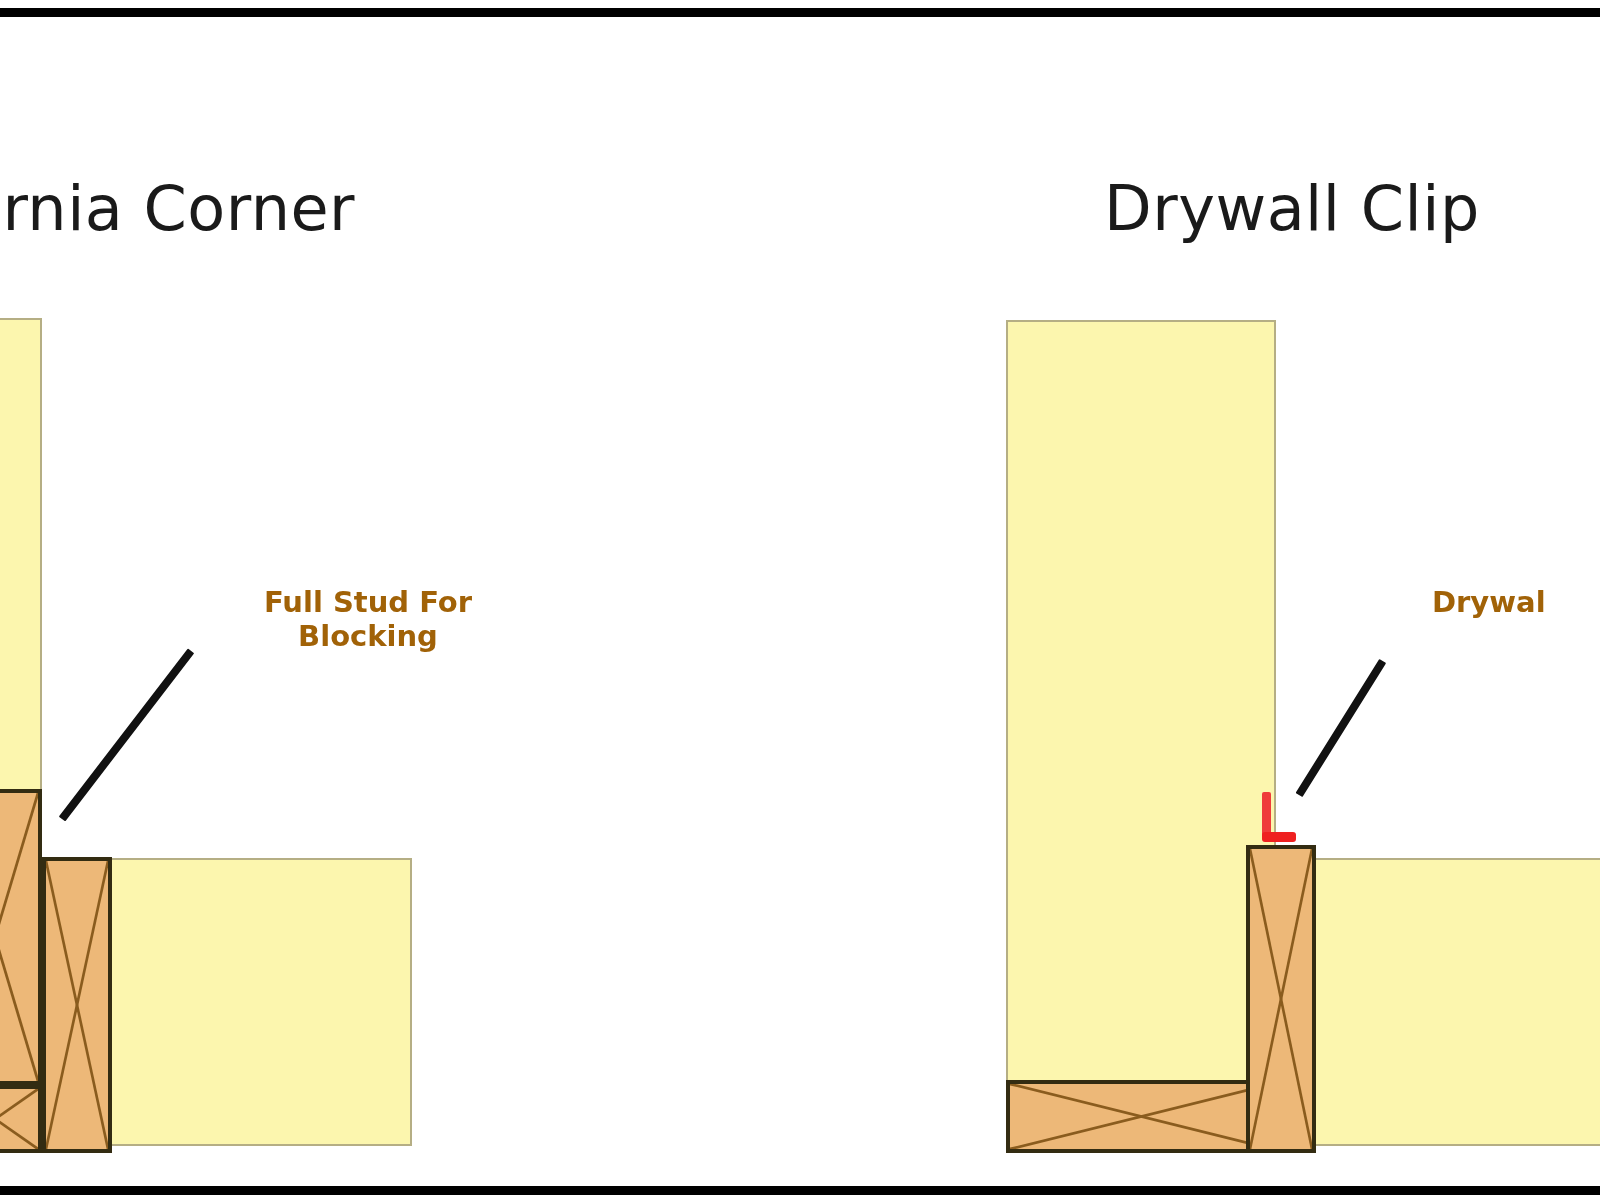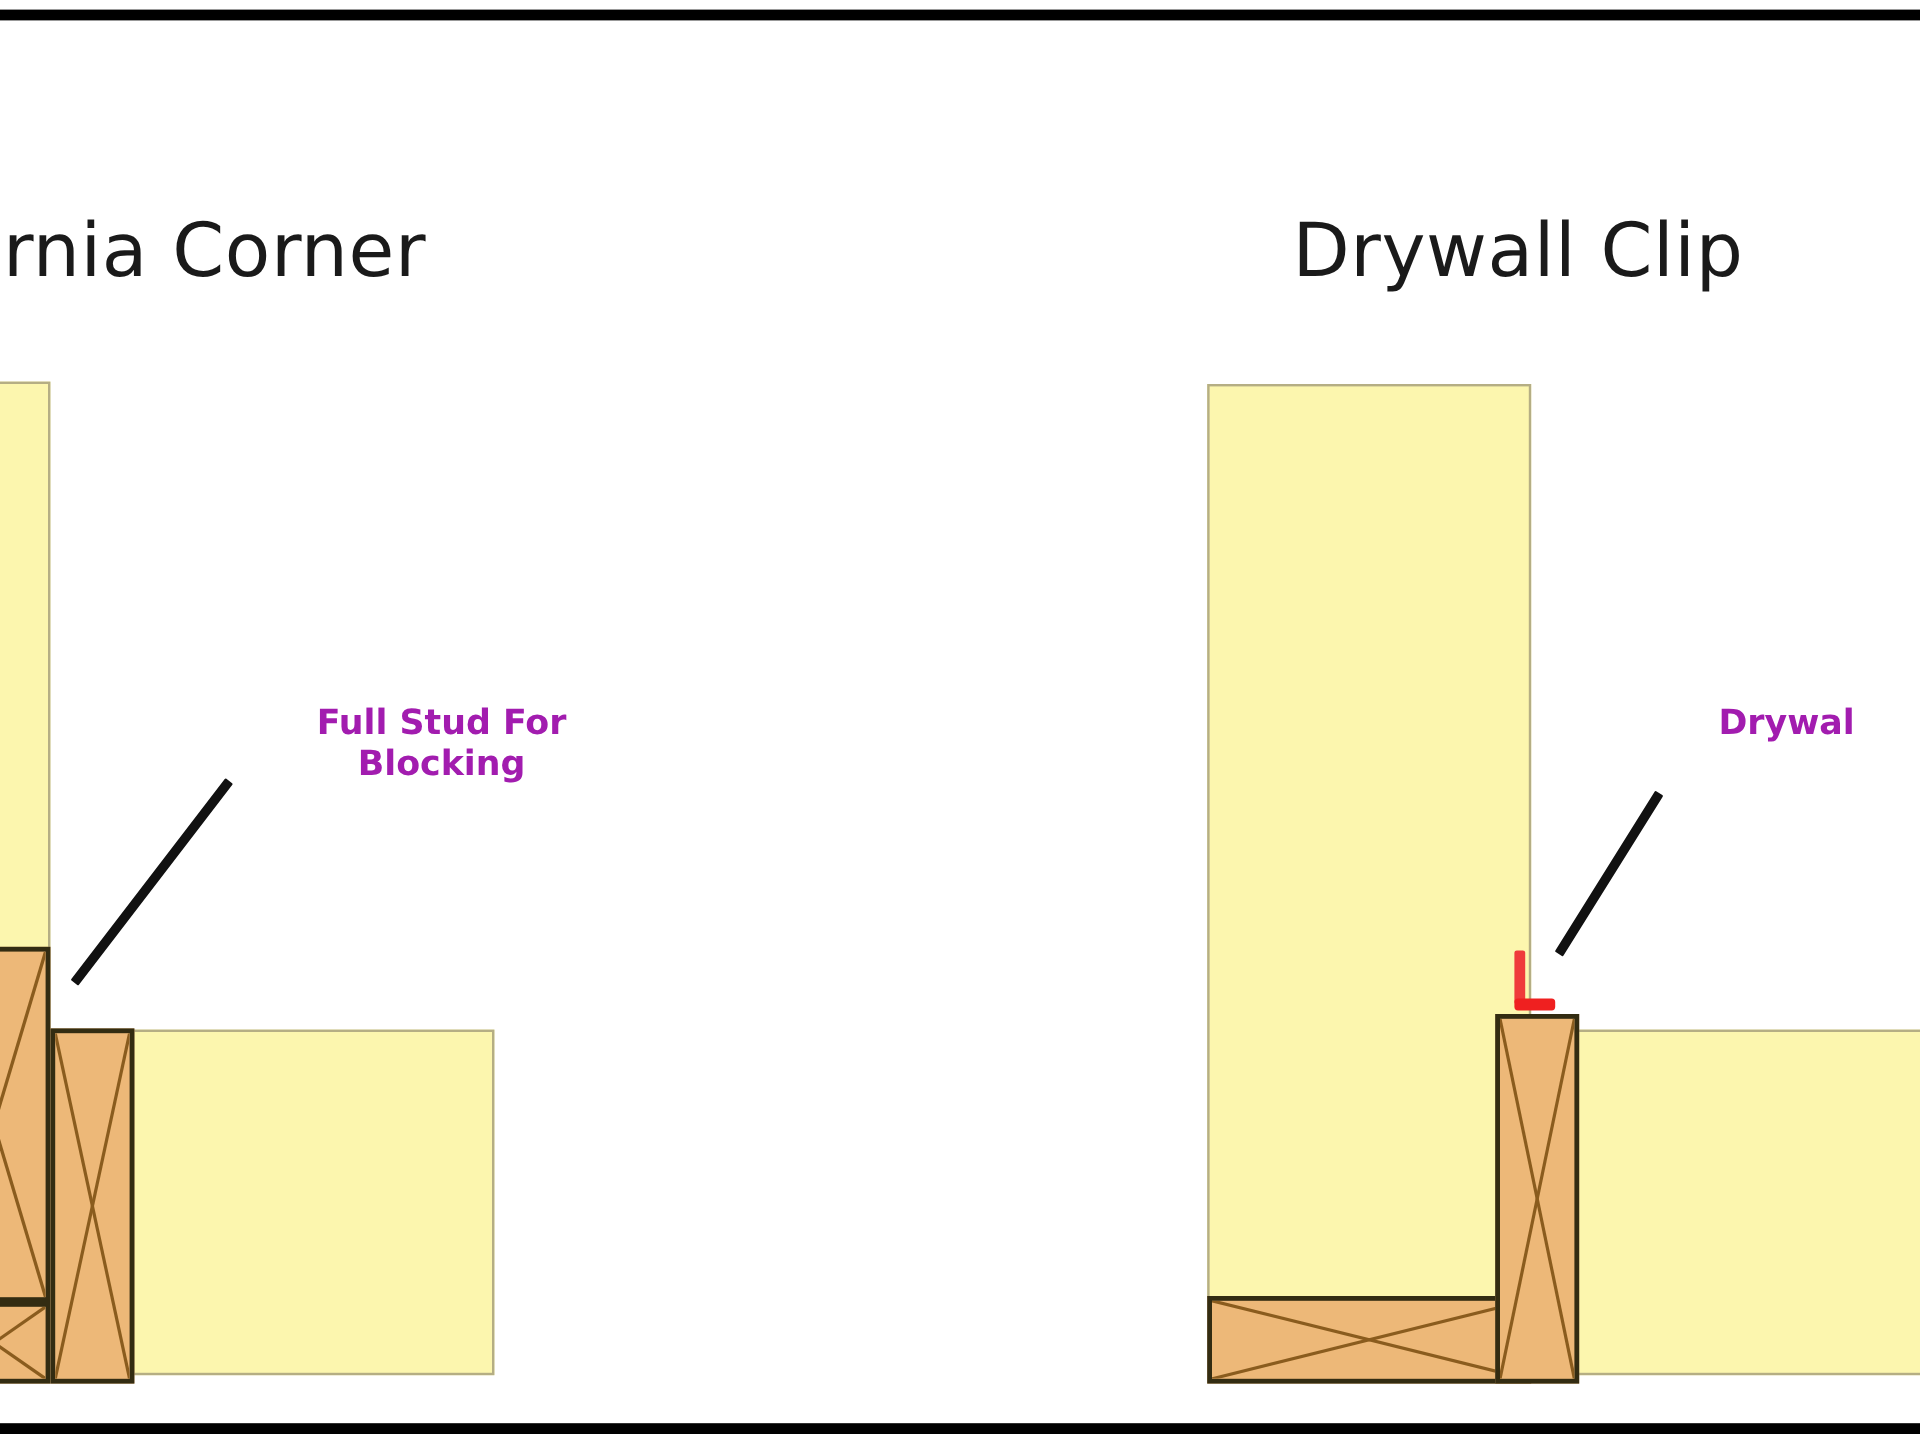--- a/index.html
+++ b/index.html
@@ -33,28 +33,28 @@
   .diagram-title {
     position: absolute;
     font-size: 62px;
     font-weight: 400;
     color: #1a1a1a;
     letter-spacing: 0.5px;
     white-space: nowrap;
     line-height: 1;
   }
   #title-left  { left: -36px;  top: 136px; }
-  #title-right { left: 1077px; top: 136px; }
+  #title-right { left: 1104px; top: 136px; }
 
   
   .callout {
     position: absolute;
     font-size: 29px;
     font-weight: 600;
-    color: #a21caf;
+    color: #a16207;
     text-align: center;
     line-height: 1.17;
     white-space: pre-line;
   }
   #callout-left  { left: 232px;  top: 586px; width: 272px; }
   #callout-right { left: 1432px; top: 586px; width: 330px; text-align: left; }
 
   
   .leader {
     position: absolute;

